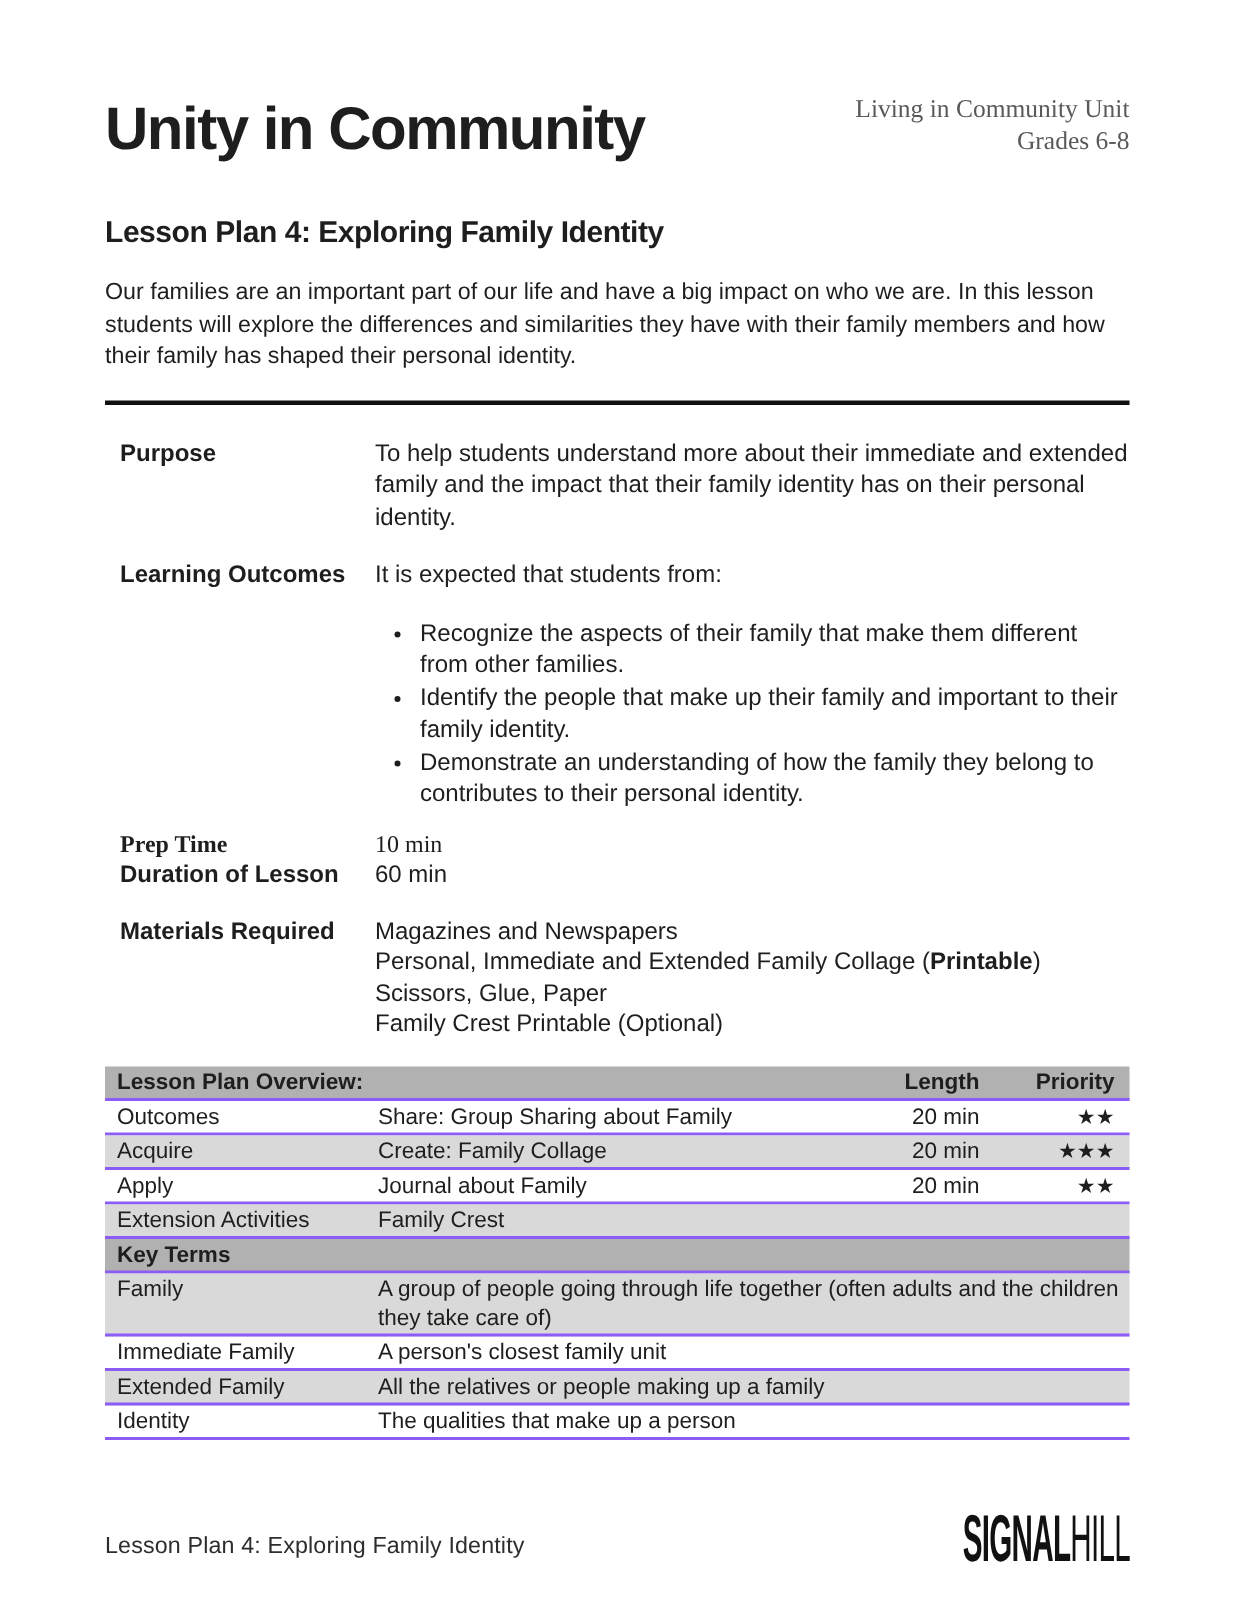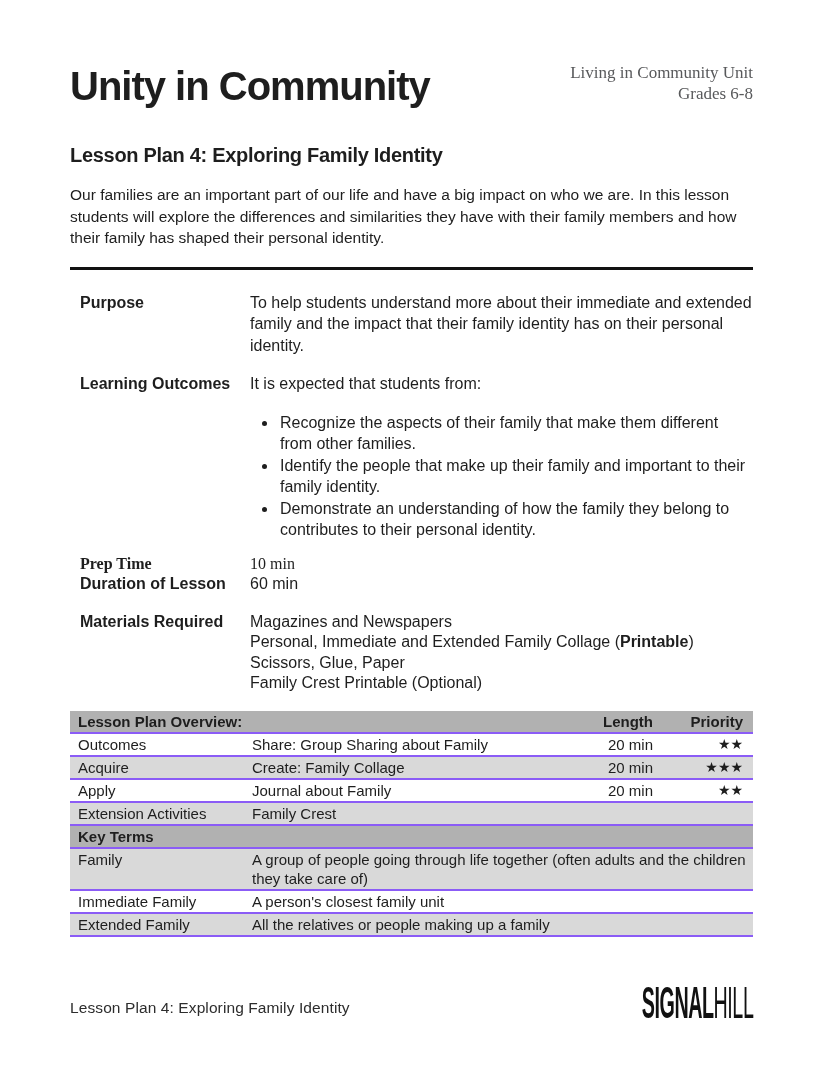--- a/index.html
+++ b/index.html
@@ -226,20 +226,24 @@
           <div>A group of people going through life together (often adults and the children they take care of)</div>
         </div>
         <div class="kt-row">
           <div class="cell-pad">Immediate Family</div>
           <div>A person's closest family unit</div>
         </div>
         <div class="kt-row shade">
           <div class="cell-pad">Extended Family</div>
           <div>All the relatives or people making up a family</div>
         </div>
+        <div class="kt-row">
+          <div class="cell-pad">Identity</div>
+          <div>The qualities that make up a person</div>
+        </div>
       </div>
   </section>
 
   <footer class="doc-footer">
     <div class="footer-title">Lesson Plan 4: Exploring Family Identity</div>
     <div class="logo"><span class="logo-bold">SIGNAL</span><span class="logo-light">HILL</span></div>
   </footer>
 
 </div>
 

